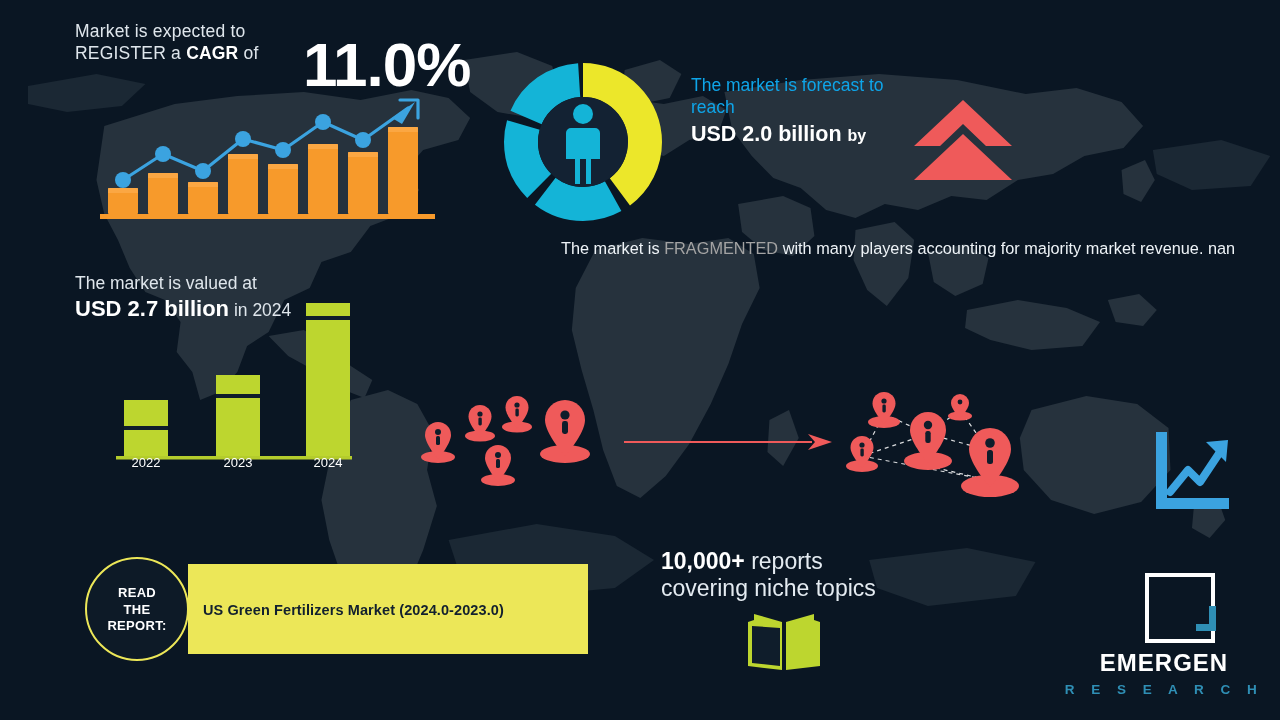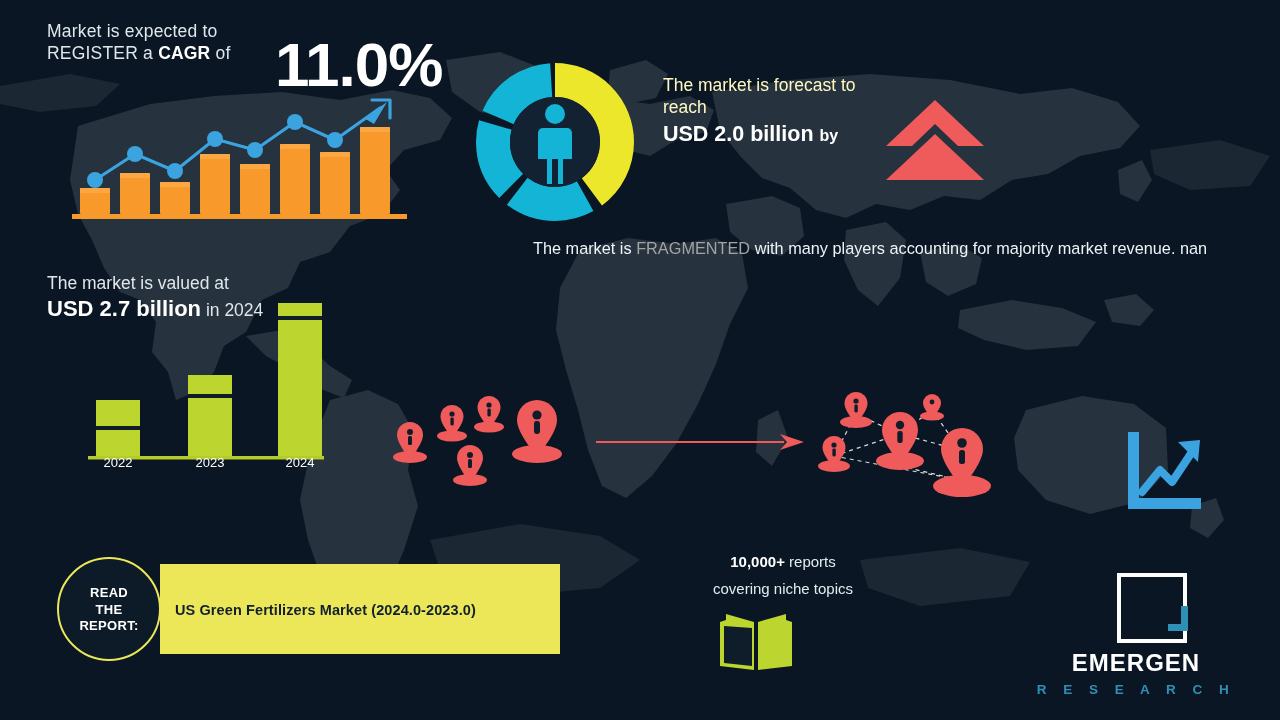--- a/index.html
+++ b/index.html
@@ -3,58 +3,58 @@
 <meta charset="utf-8">
 <style>
   * { margin:0; padding:0; box-sizing:border-box; }
   html,body { background:#06101b; }
   body {
     width:1280px; height:720px; position:relative; overflow:hidden;
     font-family:"Liberation Sans", sans-serif;
     background:#0a1623;
     color:#e8eef3;
   }
-  #stage { position:absolute; inset:0; }
+  #stage { position:absolute; inset:0;margin-left:28px; }
 
   
   .map-layer { position:absolute; inset:0; z-index:0; pointer-events:none; }
   .map-layer svg { width:100%; height:100%; display:block; }
 
   
   .txt { position:absolute; z-index:3; }
   .ylw { color:#a3a3a3; }
 
   
   #cagr-block { left:47px; top:20px; width:400px; }
   #cagr-lines { font-size:17.5px; line-height:22px; letter-spacing:.2px; color:#dfe6ec; width:230px; }
   #cagr-lines b { color:#ffffff; font-weight:700; }
   #cagr-value {
     position:absolute; left:228px; top:14px;
     font-size:62px; line-height:62px; font-weight:700; color:#ffffff; letter-spacing:-1px;
   }
 
   
   #forecast-block { left:663px; top:74px; width:240px; }
-  #forecast-lead { font-size:17.5px; line-height:22px; color:#fef9c3; }
+  #forecast-lead { font-size:17.5px; line-height:22px; color:#0ea5e9; }
   #forecast-value { font-size:21.5px; line-height:26px; color:#ffffff; font-weight:700; margin-top:3px; }
   #forecast-value .sm { font-size:16px; font-weight:700; }
   #forecast-year { font-size:17.5px; line-height:22px; color:#dfe6ec; }
 
   
   #frag-block { left:533px; top:236px; width:680px; font-size:16.3px; line-height:24px; color:#eef3f7; }
   #frag-block .ylw { font-weight:400; }
 
   
   #valued-block { left:47px; top:272px; width:300px; }
   #valued-lead { font-size:17.5px; line-height:22px; color:#dfe6ec; }
   #valued-value { font-size:22px; line-height:28px; color:#ffffff; font-weight:700; margin-top:1px; }
   #valued-value .sm { font-size:17.5px; font-weight:400; color:#dfe6ec; }
 
   
-  #reports-block { left:633px; top:548px; width:300px; font-size:15px; line-height:27px;text-align:center; }
+  #reports-block { left:633px; top:548px; width:300px; font-size:23px; line-height:27px; }
   #reports-block .num { font-weight:700; color:#ffffff; }
   #reports-block .rest { color:#e4ebf1; }
 
   
   #orange-chart { position:absolute; left:72px; top:88px; width:335px; height:132px; z-index:3; }
 
   
   #donut { position:absolute; left:465px; top:52px; width:180px; height:180px; z-index:3; }
 
   

